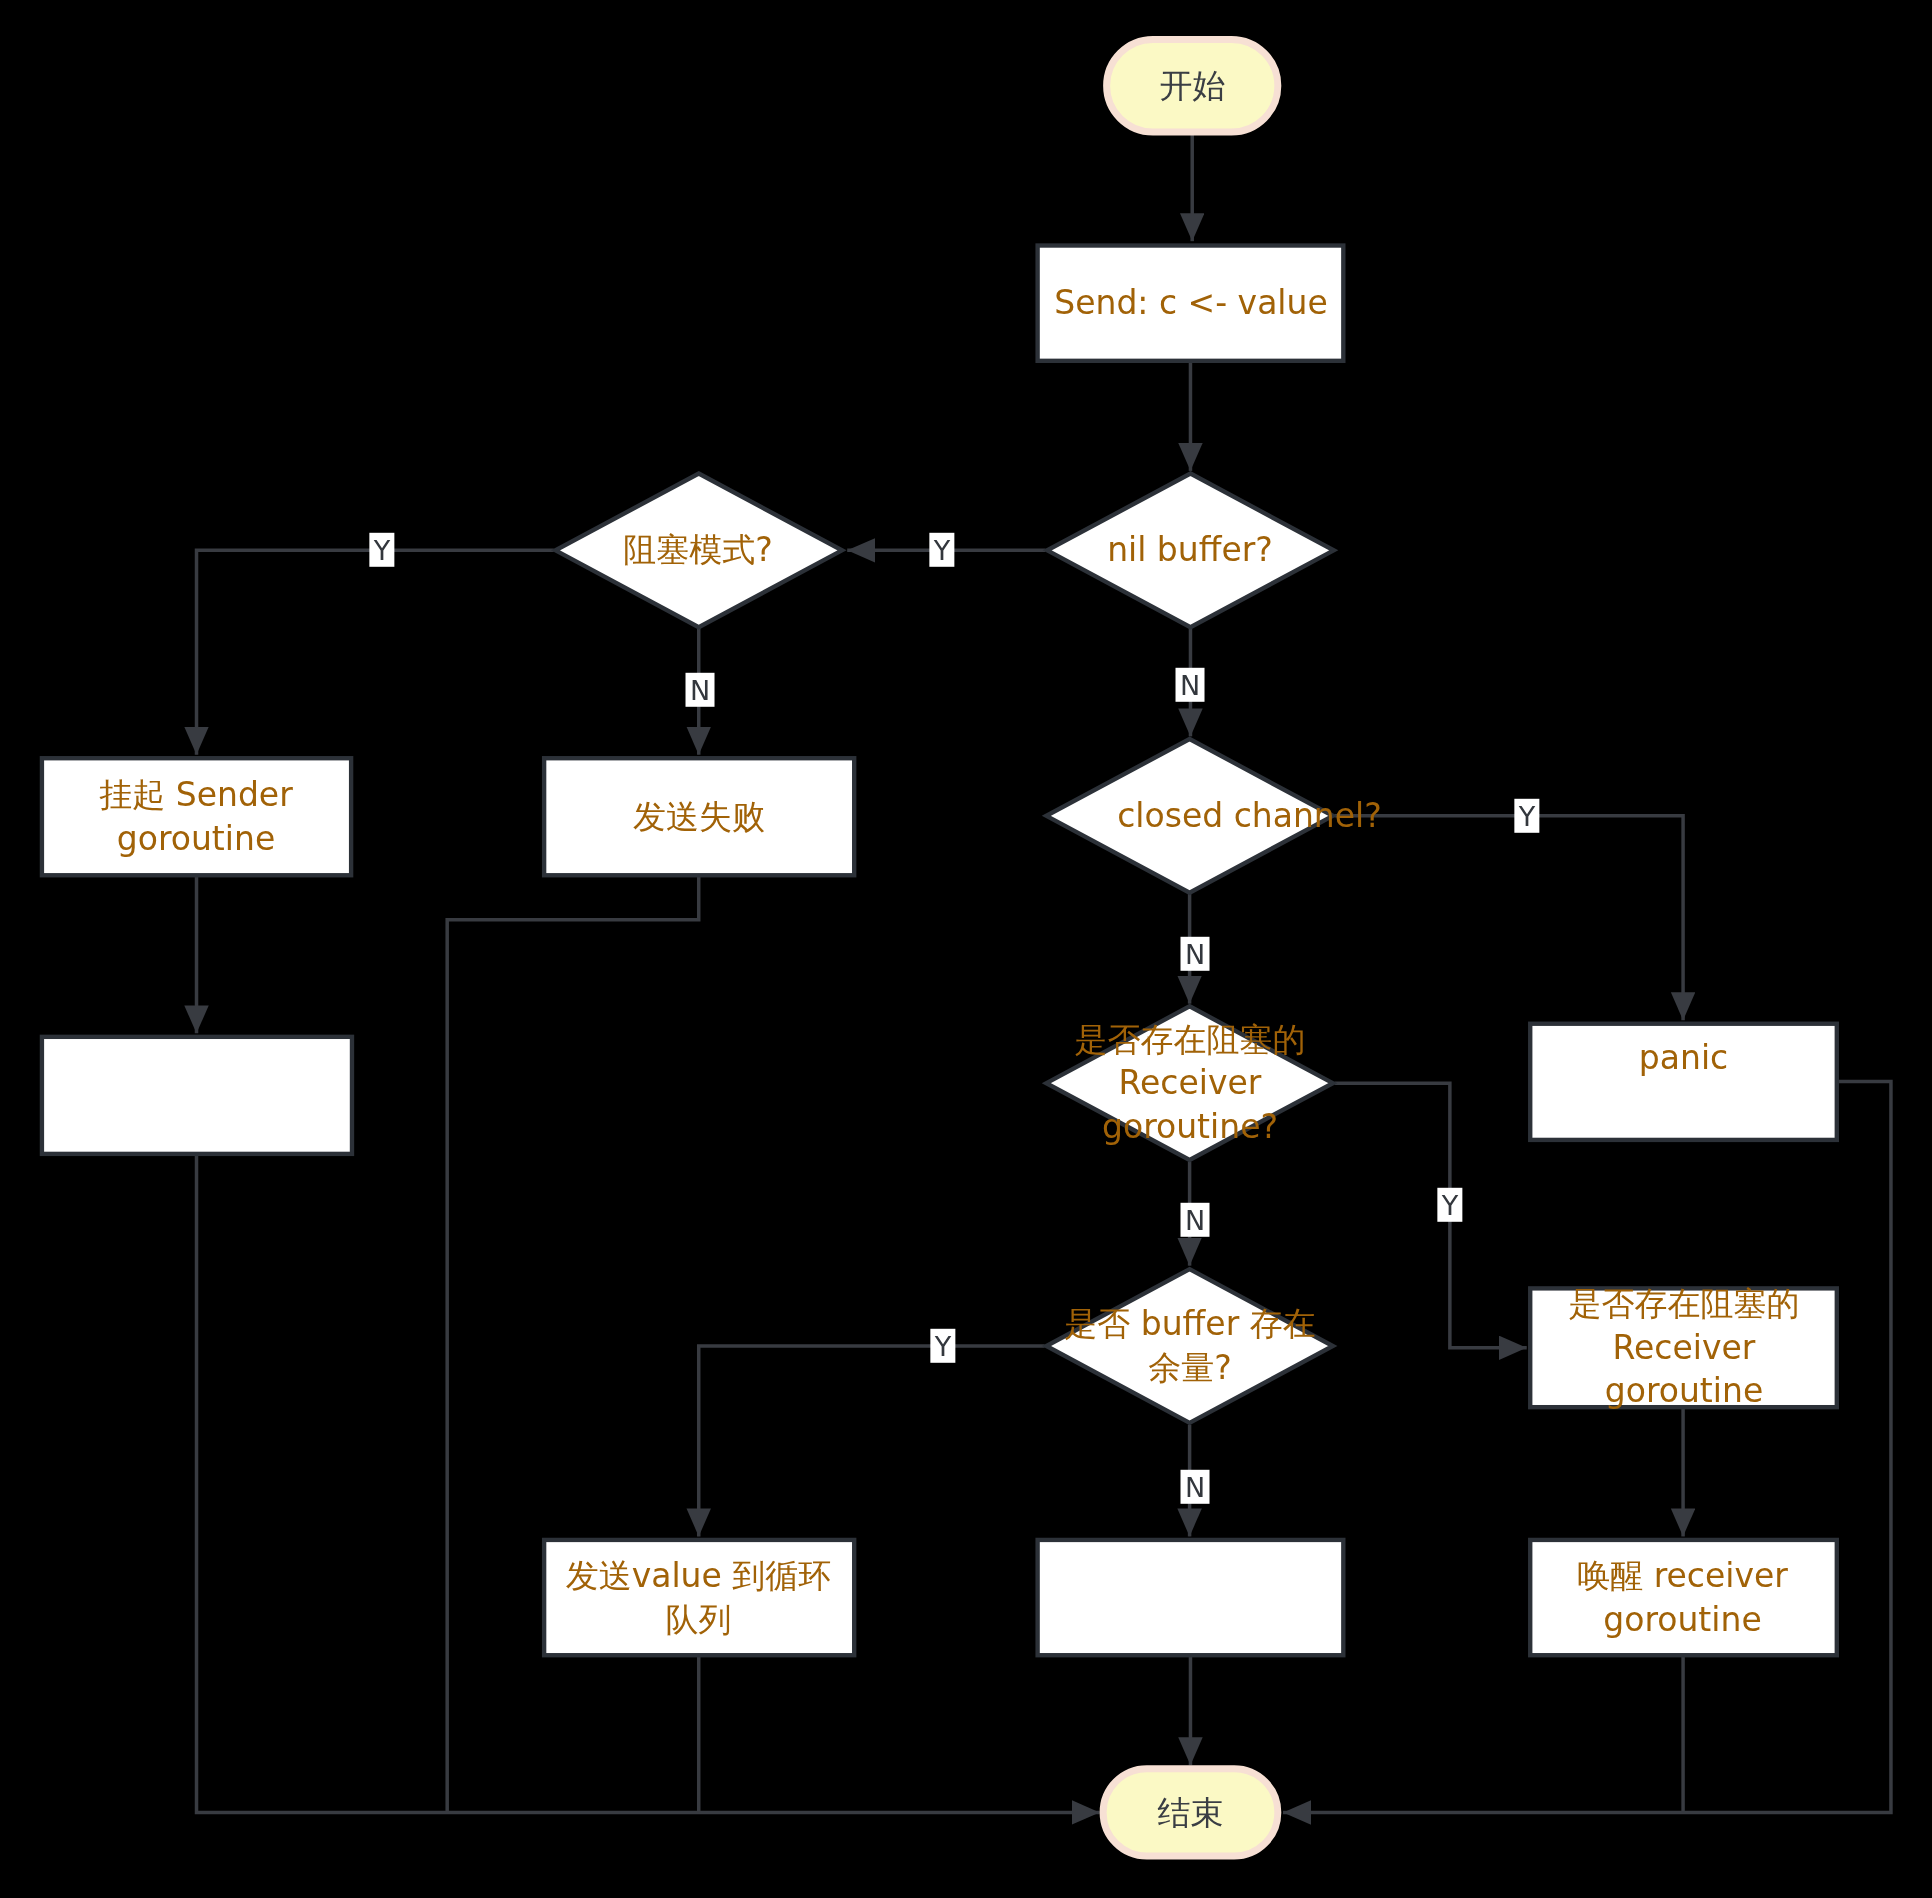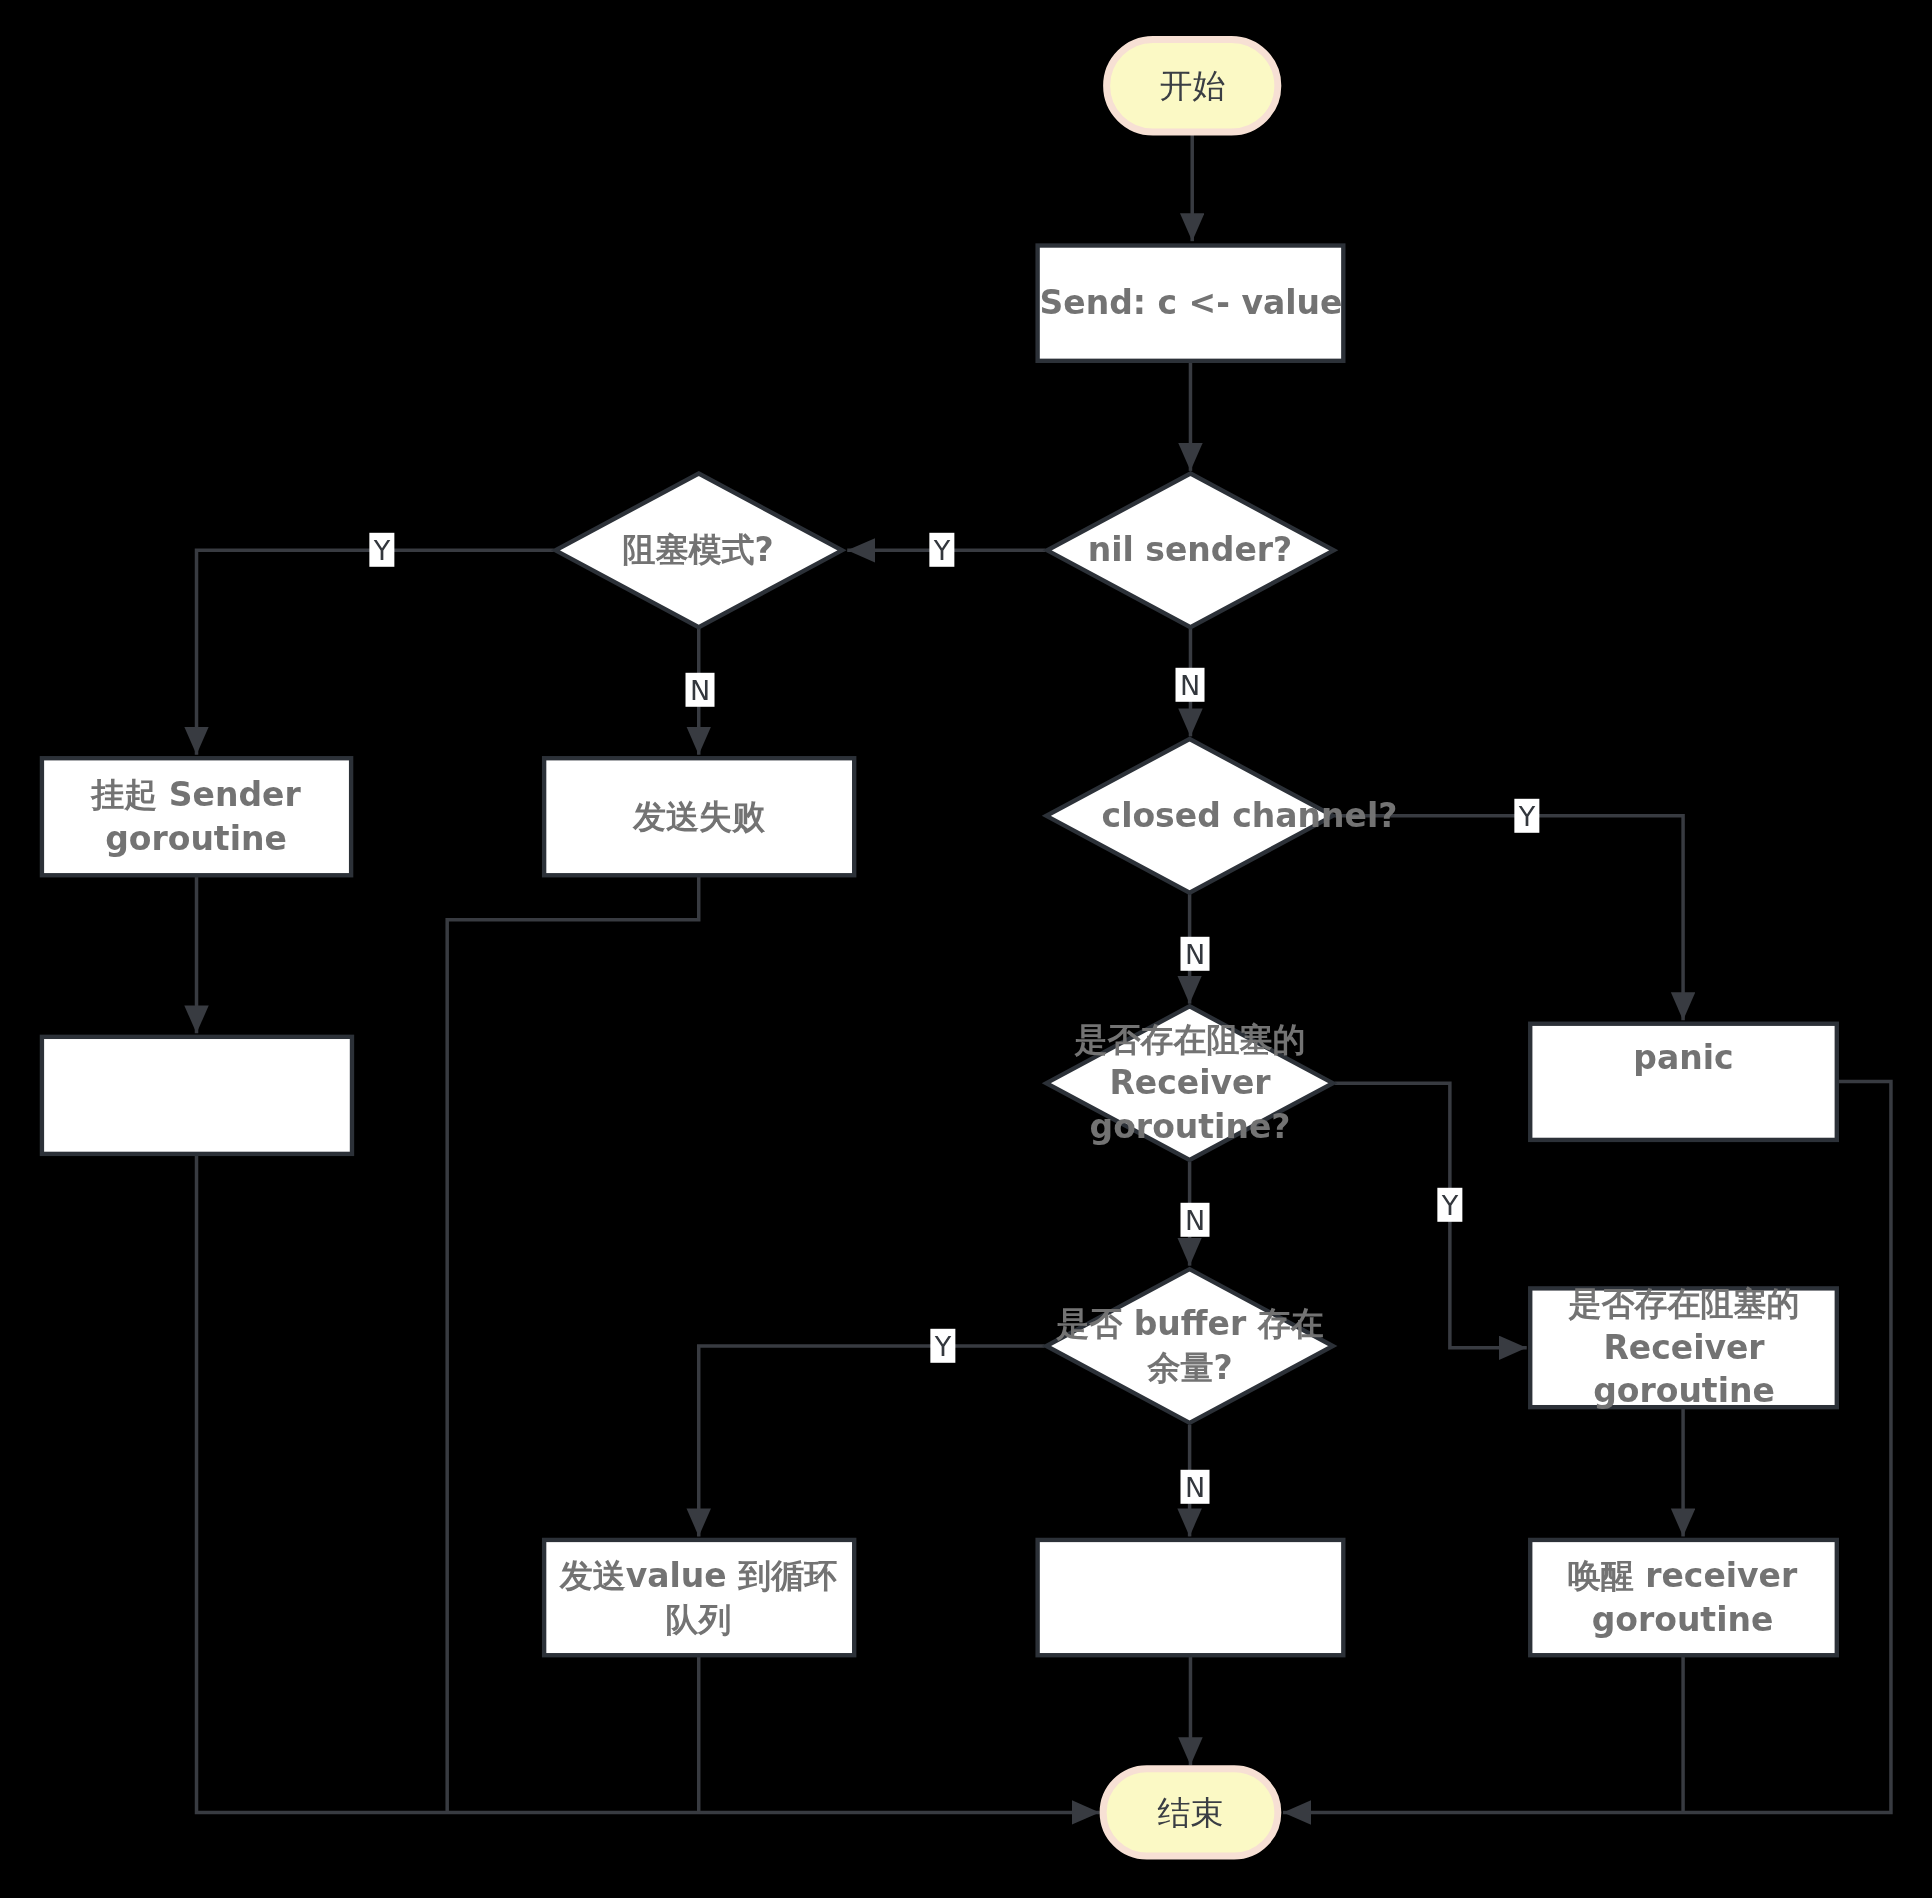--- a/index.html
+++ b/index.html
@@ -21,24 +21,24 @@
     left: 0; top: 0;
     width: 1932px;
     height: 1899px;
   }
   .node-label {
     position: absolute;
     display: flex;
     align-items: center;
     justify-content: center;
     text-align: center;
-    color: #737373;
+    color: #a16207;
     font-size: 33px;
     line-height: 1.32;
-    font-weight: 700;
+    font-weight: 400;
     white-space: normal;
     pointer-events: none;
   }
   .terminal-label {
     color: #3a3e44;
     font-weight: 500;
   }
   .branch-label {
     position: absolute;
     transform: translate(-50%, -50%);
@@ -103,21 +103,21 @@
     <polygon points="800,542 964,630 800,718 636,630" fill="#ffffff" stroke="#2c3138" stroke-width="5"></polygon>
     <polygon points="1362,846 1526,934 1362,1022 1198,934" fill="#ffffff" stroke="#2c3138" stroke-width="5"></polygon>
     <polygon points="1362,1152 1526,1240 1362,1328 1198,1240" fill="#ffffff" stroke="#2c3138" stroke-width="5"></polygon>
     <polygon points="1362,1453 1526,1541 1362,1629 1198,1541" fill="#ffffff" stroke="#2c3138" stroke-width="5"></polygon>
   </svg>
 
   <div class="node-label terminal-label" style="left:1107px; top:39px; width:171px; height:93px;">开始</div>
 
   <div class="node-label" style="left:1038px; top:245px; width:306px; height:115px;">Send: c &lt;- value</div>
 
-  <div class="node-label" style="left:1047px; top:473px; width:286px; height:154px;">nil sender?</div>
+  <div class="node-label" style="left:1047px; top:473px; width:286px; height:154px;">nil buffer?</div>
 
   <div class="node-label" style="left:555px; top:473px; width:286px; height:154px;">阻塞模式?</div>
 
   <div class="node-label" style="left:52px; top:758px; width:288px; height:117px;">挂起 Sender goroutine</div>
 
   <div class="node-label" style="left:544px; top:758px; width:310px; height:117px;">发送失败</div>
 
   <div class="node-label" style="left:1101px; top:739px; width:297px; height:154px;">closed channel?</div>
 
 

